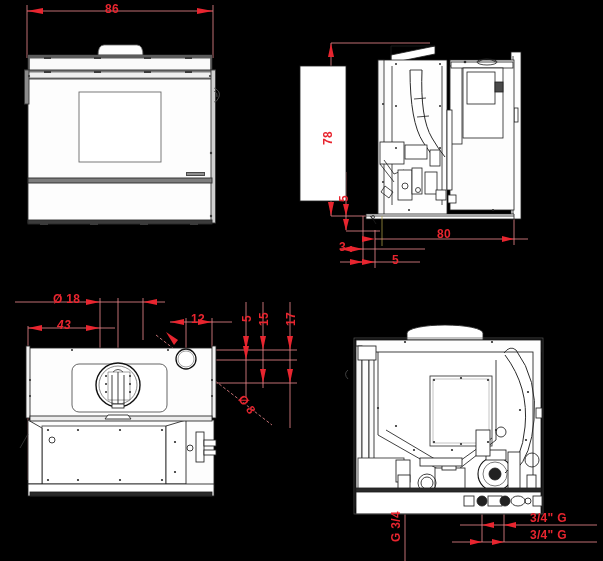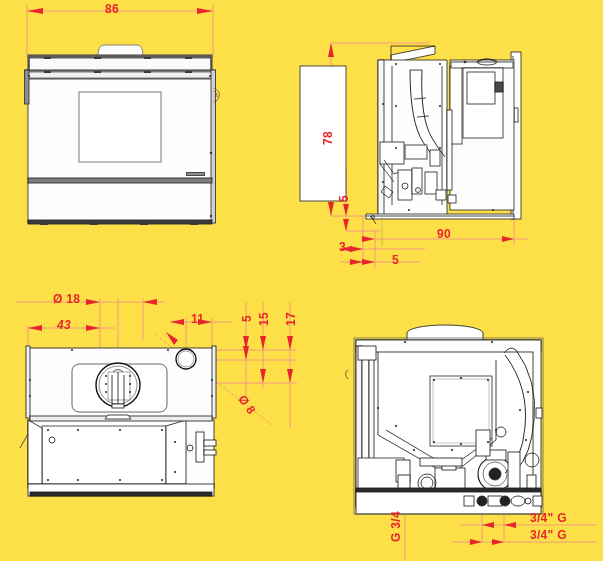--- a/index.html
+++ b/index.html
@@ -1,21 +1,21 @@
 <!DOCTYPE html>
 <html><head>
 <meta charset="utf-8">
 <title>Technical Drawing</title>
 <style>
   html,body{margin:0;padding:0;background:#ffffff;}
   body{
     font-family:"Liberation Sans", sans-serif;
     width:603px;height:561px;overflow:hidden;position:relative;
   }
-  #sheet{position:relative;width:603px;height:561px;background:#fde047;}
+  #sheet{position:relative;width:603px;height:561px;background:#000000;}
   .view{position:absolute;}
   .dimtxt{
     position:absolute;color:#e8252f;font-size:12px;font-weight:600;
     letter-spacing:.3px;white-space:nowrap;line-height:1;
   }
   .dimtxt.vert{transform-origin:left top;}
   svg{display:block;overflow:visible;}
 </style>
 </head>
 <body>
@@ -183,21 +183,21 @@
         <circle cx="109" cy="210" r="1"></circle>
           <circle cx="193" cy="210" r="1"></circle>
         <circle cx="165" cy="62" r="1.3"></circle>
       </g>
       <line x1="82" y1="216" x2="82" y2="246" stroke="#b9a94a" stroke-width="0.7"></line>
     </svg>
     <div class="dimtxt vert" style="left:22px;top:145px;transform:rotate(-90deg);">78</div>
     <div class="dimtxt vert" style="left:38px;top:202px;transform:rotate(-90deg);">5</div>
     <div class="dimtxt" style="left:39px;top:241px;">3</div>
     <div class="dimtxt" style="left:92px;top:254px;">5</div>
-    <div class="dimtxt" style="left:137px;top:228px;">90</div>
+    <div class="dimtxt" style="left:137px;top:228px;">80</div>
   </div>
 
   <div class="view" style="left:0;top:280px;width:303px;height:281px;">
     <svg width="303" height="281" viewBox="0 0 303 281">
       <g fill="none" stroke="#f08a8f" stroke-width="0.8">
         <line x1="15" y1="22" x2="165" y2="22"></line>
         <line x1="28" y1="48" x2="115" y2="48"></line>
         <line x1="28" y1="46" x2="28" y2="200"></line>
         <line x1="100" y1="18" x2="100" y2="100"></line>
         <line x1="118" y1="18" x2="118" y2="85"></line>
@@ -288,21 +288,21 @@
         <circle cx="106" cy="112" r="1"></circle>
           <circle cx="130" cy="112" r="1"></circle>
         <circle cx="30" cy="100" r="1"></circle>
           <circle cx="30" cy="116" r="1"></circle>
         <circle cx="212" cy="100" r="1"></circle>
           <circle cx="212" cy="116" r="1"></circle>
       </g>
     </svg>
     <div class="dimtxt" style="left:53px;top:13px;">Ø 18</div>
     <div class="dimtxt" style="left:57px;top:39px;font-style:italic;">43</div>
-    <div class="dimtxt" style="left:191px;top:33px;">11</div>
+    <div class="dimtxt" style="left:191px;top:33px;">12</div>
     <div class="dimtxt vert" style="left:241px;top:42px;transform:rotate(-90deg);">5</div>
     <div class="dimtxt vert" style="left:258px;top:46px;transform:rotate(-90deg);">15</div>
     <div class="dimtxt vert" style="left:285px;top:46px;transform:rotate(-90deg);">17</div>
     <div class="dimtxt" style="left:246px;top:113px;transform:rotate(55deg);transform-origin:left top;">Ø 8</div>
   </div>
 
   <div class="view" style="left:300px;top:280px;width:303px;height:281px;">
     <svg width="303" height="281" viewBox="0 0 303 281">
       <g fill="none" stroke="#f08a8f" stroke-width="0.8">
         <line x1="105" y1="212" x2="105" y2="281"></line>

